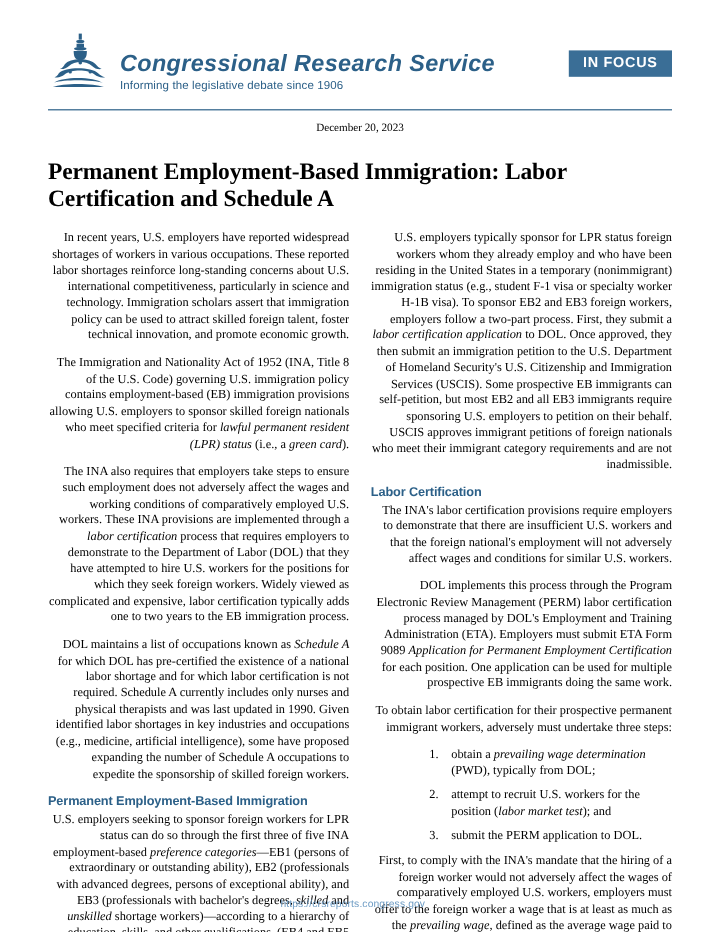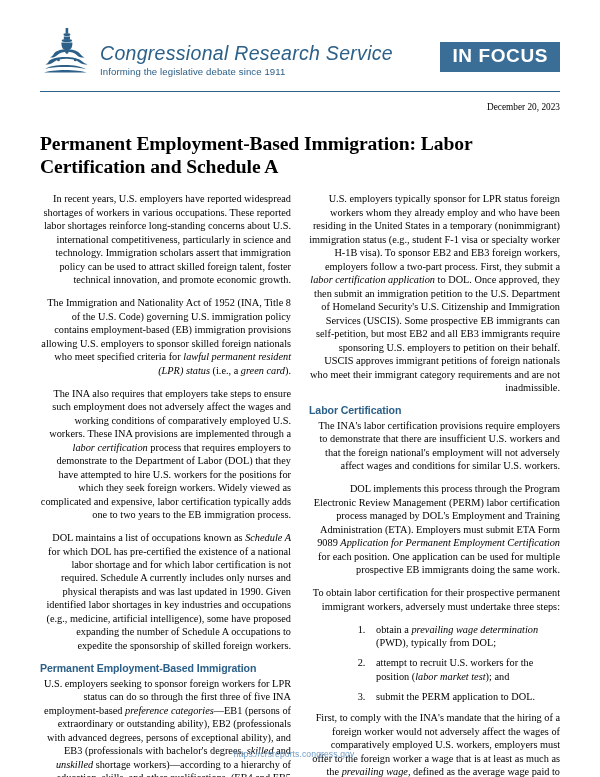--- a/index.html
+++ b/index.html
@@ -41,21 +41,21 @@
     height: 54px;
     flex: 0 0 auto;
     margin-right: 6px;
   }
   .wordmark {
     padding-bottom: 2px;
   }
   .crs-name {
     font-family: "Liberation Sans", sans-serif;
     font-style: italic;
-    font-weight: normal;
+    font-weight: bold;
     font-size: 19.5px;
     letter-spacing: 0.3px;
     color: #2C6088;
     line-height: 1.05;
     white-space: nowrap;
   }
   .crs-tagline {
     font-family: "Liberation Sans", sans-serif;
     font-size: 9.6px;
     color: #2C6088;
@@ -63,37 +63,37 @@
     line-height: 1.3;
     margin-top: 2px;
     white-space: nowrap;
   }
   .spacer { flex: 1 1 auto; }
   .infocus-badge {
     background: #3A6E96;
     color: #ffffff;
     font-family: "Liberation Sans", sans-serif;
     font-weight: bold;
-    font-size: 19px;
+    font-size: 12px;
     letter-spacing: 0.6px;
     padding: 4px 12px 5px 12px;
     margin-top: 16px;
     flex: 0 0 auto;
     line-height: 1.1;
   }
 
   .rule {
     border: 0;
     border-top: 1.4px solid #2C6088;
     margin: 7px 0 0 0;
   }
 
   
   .doc-date {
-    text-align: right;
+    text-align: center;
     font-family: "Liberation Serif", serif;
     font-size: 9.3px;
     color: #000;
     margin-top: 10px;
     line-height: 1.2;
   }
   .doc-title {
     font-family: "Liberation Serif", serif;
     font-weight: bold;
     font-size: 19.6px;
@@ -182,21 +182,21 @@
                      c-2.4 1.9 -5.2 2.9 -8.4 2.2 c2.2 -0.6 2.8 -1.9 3.6 -3.3 z"></path>
             <circle cx="18.5" cy="33.9" r="1.4"></circle>
             <circle cx="35.2" cy="33.9" r="1.4"></circle>
             <path d="M5.2 42.8 c7.0 -5.2 33.0 -5.2 40.6 0.4 c-8.0 -3.0 -32.4 -3.0 -40.6 -0.4 z"></path>
             <path d="M4.0 46.6 c8.0 -3.6 34.0 -3.6 42.6 0 z"></path>
           </g>
         </svg>
       </span>
       <div class="wordmark">
         <div class="crs-name">Congressional Research Service</div>
-        <div class="crs-tagline">Informing the legislative debate since 1911</div>
+        <div class="crs-tagline">Informing the legislative debate since 1906</div>
       </div>
     </div>
     <div class="spacer"></div>
     <div class="infocus-badge">IN FOCUS</div>
   </div>
 
   <hr class="rule">
 
   <div class="doc-date">December 20, 2023</div>
   <h1 class="doc-title">Permanent Employment-Based Immigration: Labor Certification and Schedule A</h1>

